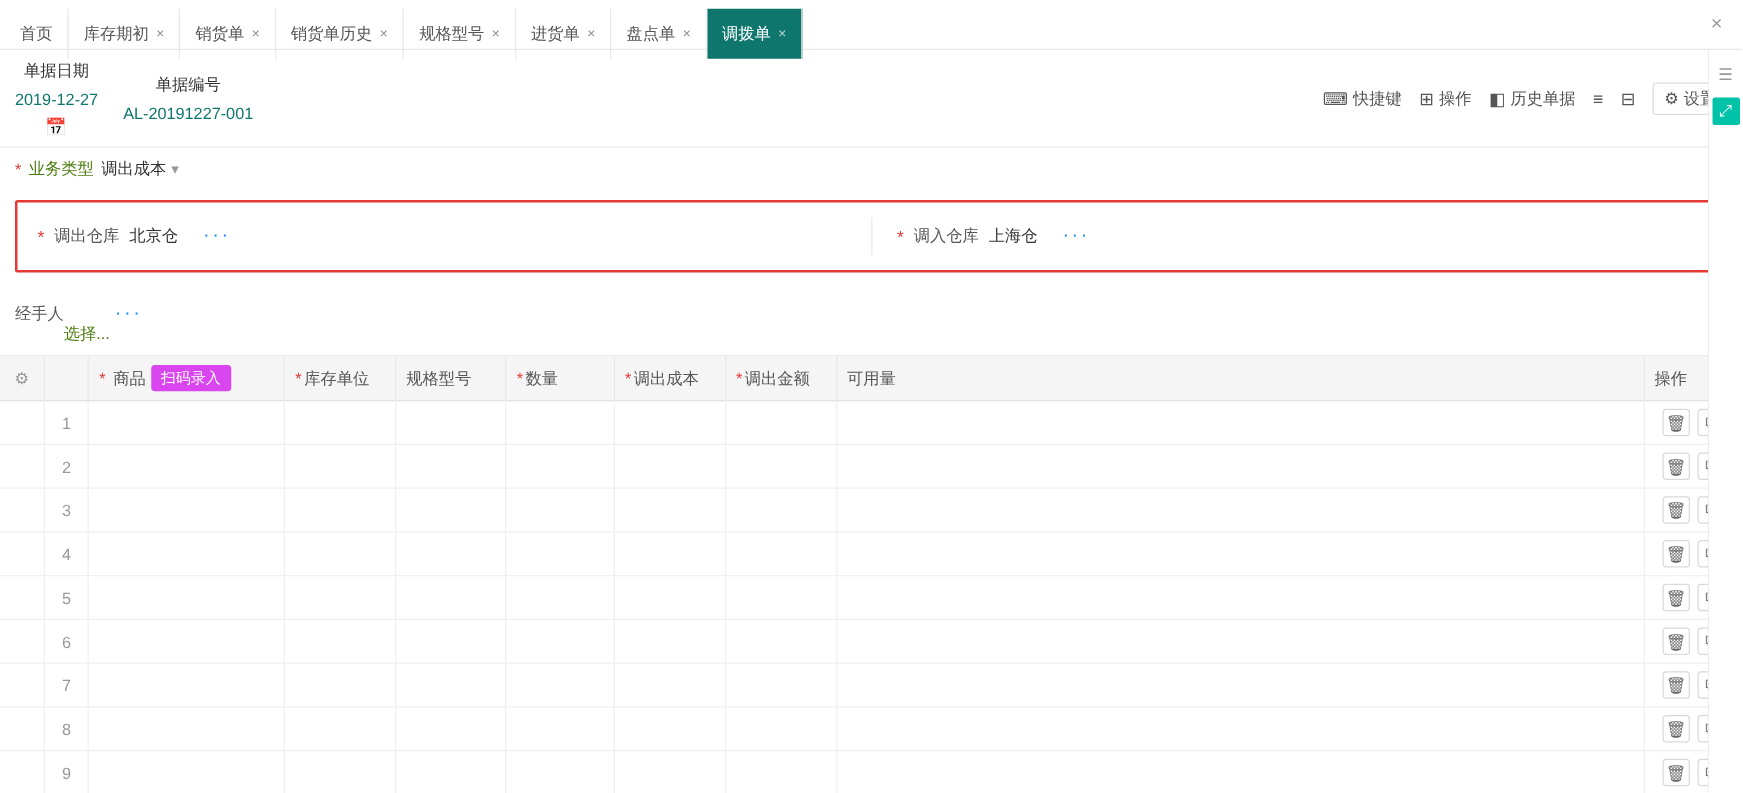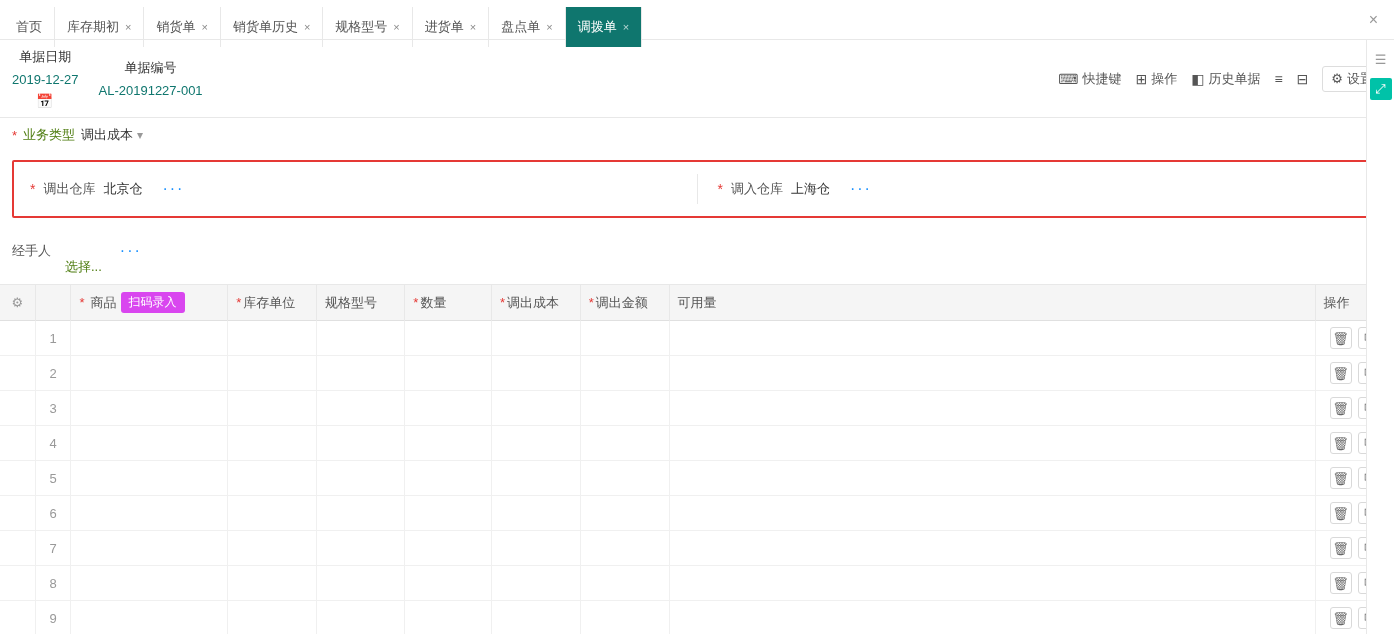--- a/index.html
+++ b/index.html
@@ -174,21 +174,21 @@
       cursor: pointer;
       color: #333;
     }
     .biz-select .chevron { color: #999; font-size: 12px; }
 
     
     .handler-row {
       display: flex;
       align-items: center;
       padding: 4px 12px 8px 12px;
-      gap: 14px;
+      gap: 0;
       text-align: center;
     }
     .handler-row label { color: #555; }
     .handler-placeholder { color: #4d7c0f; cursor: pointer; margin-top: 32px; }
     .handler-dots { color: #1890ff; cursor: pointer; font-size: 16px; letter-spacing: 2px; margin-left: 4px; }
 
     
     .table-container {
       overflow-x: auto;
       overflow-y: auto;

